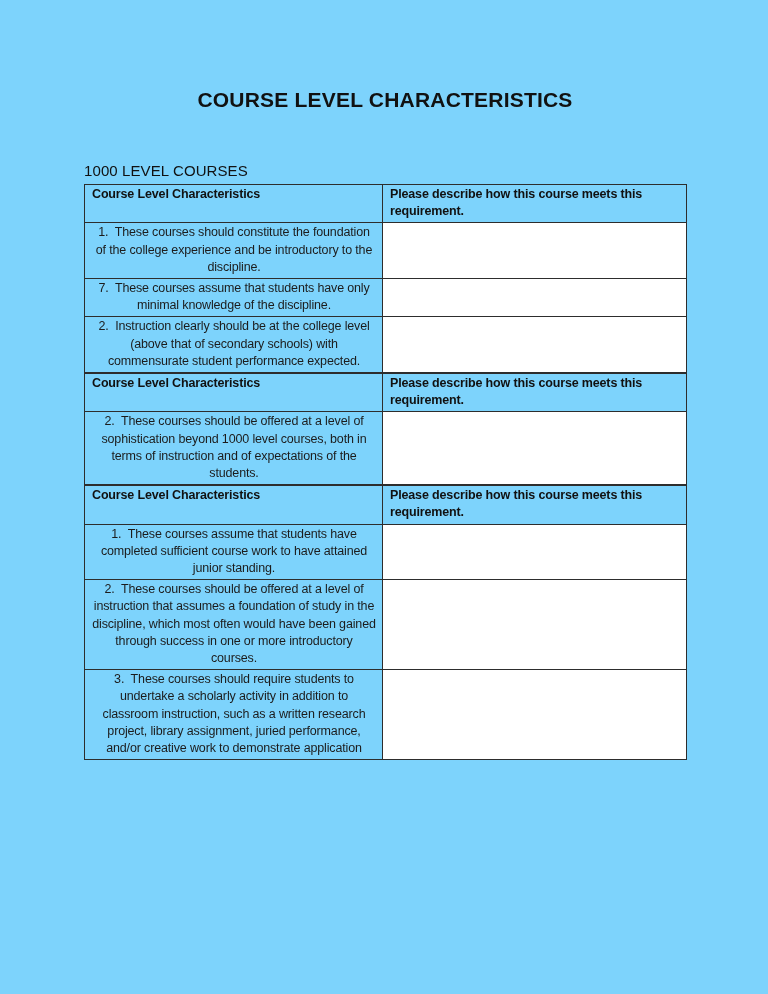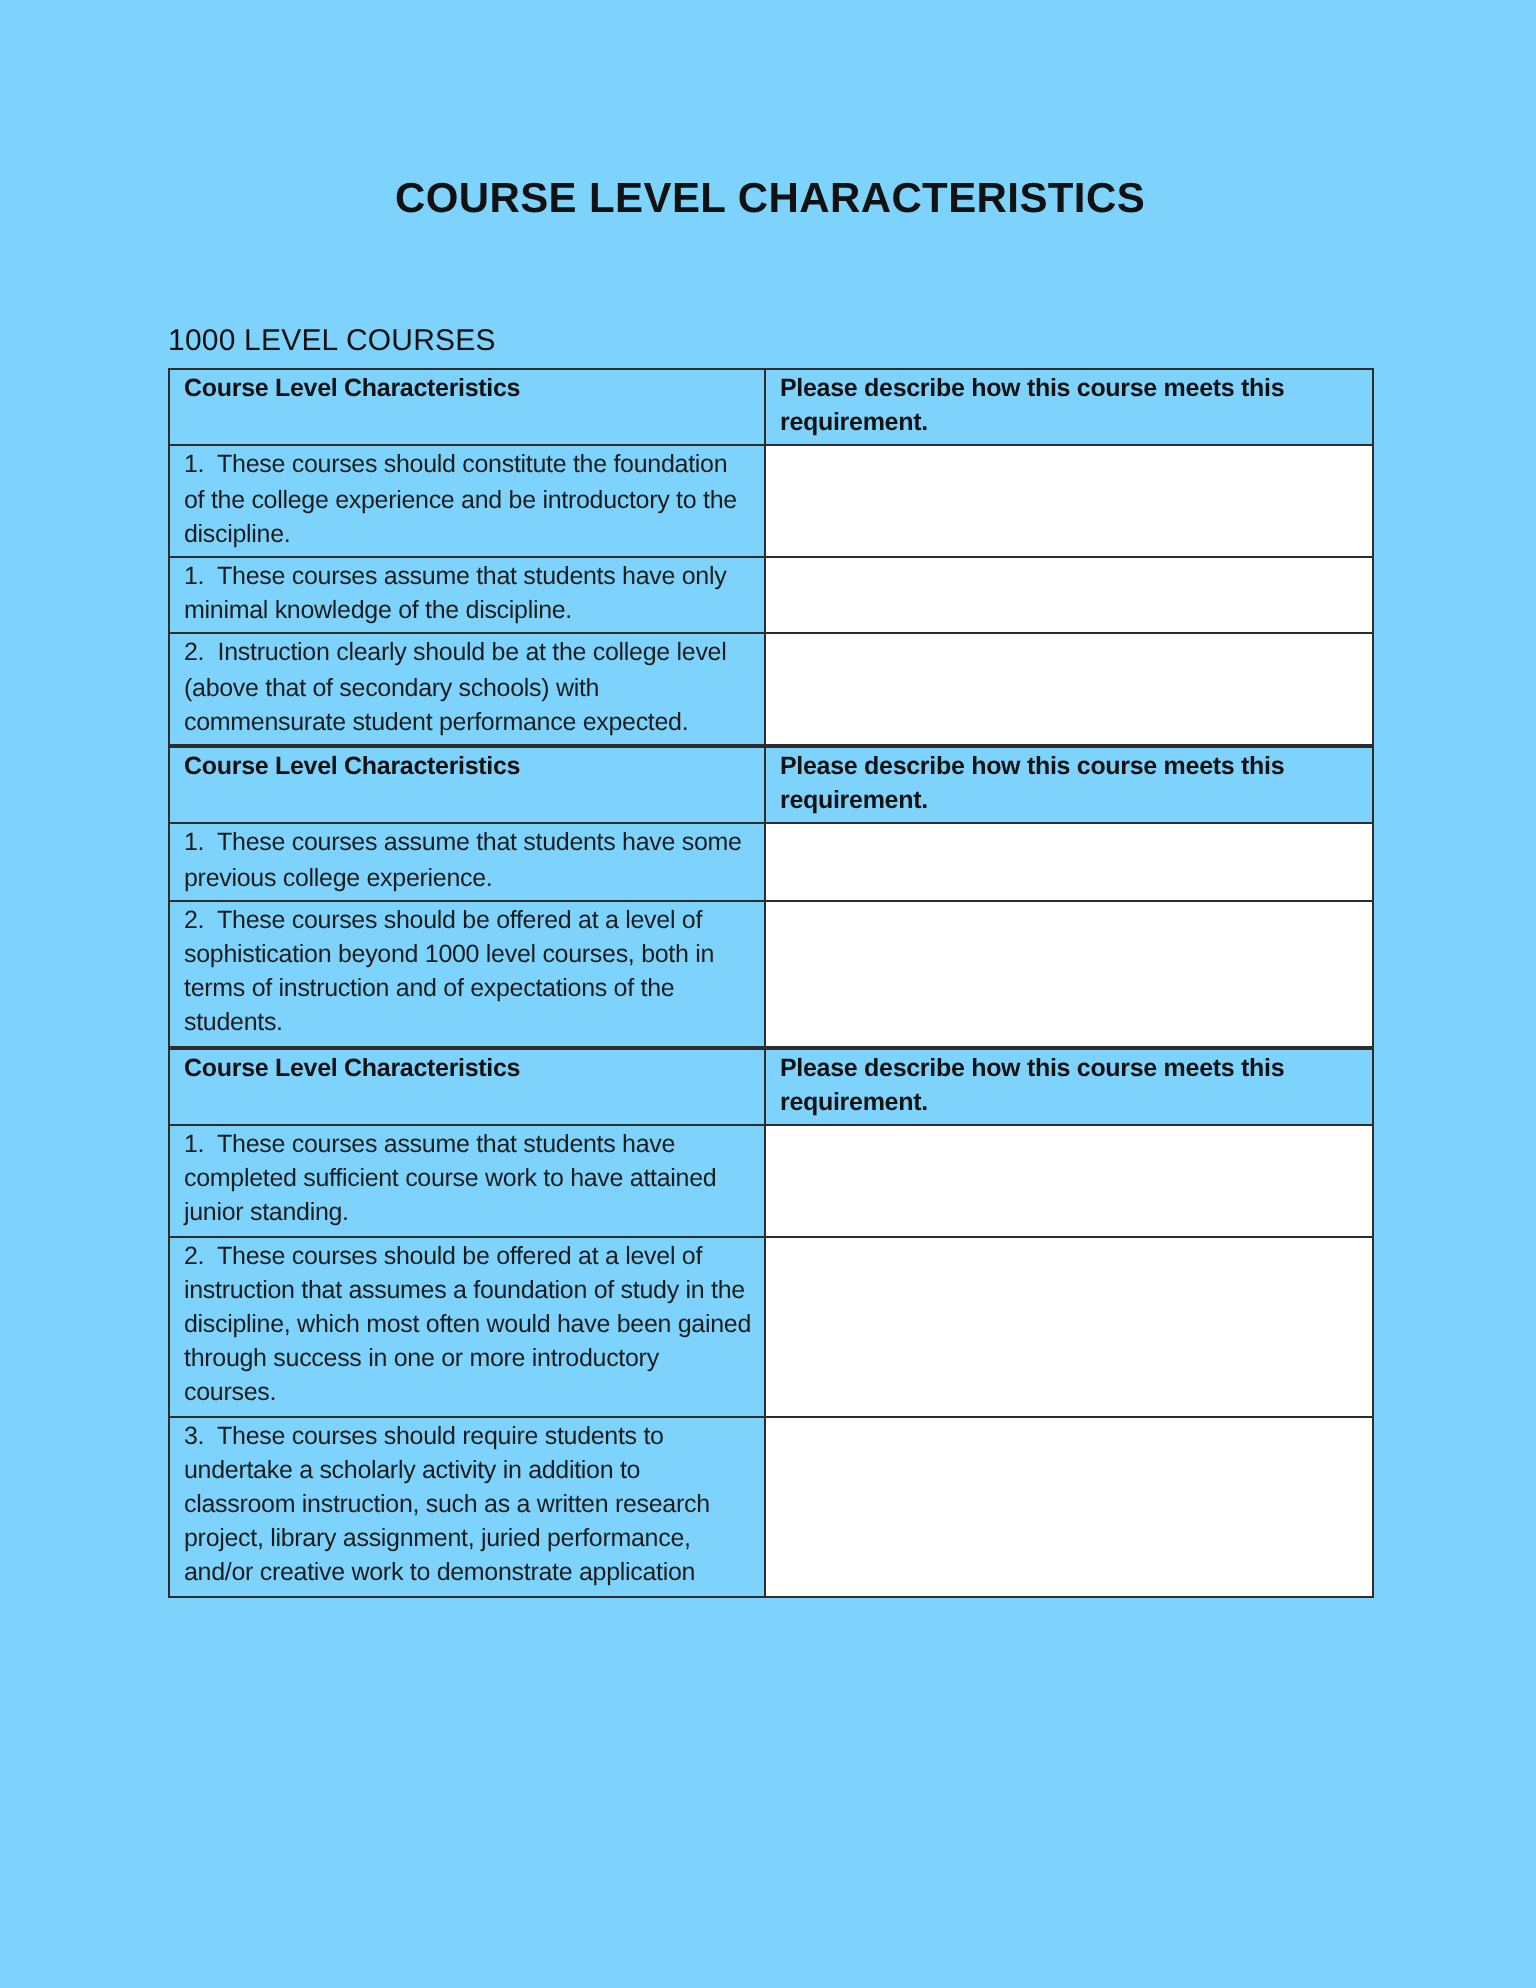--- a/index.html
+++ b/index.html
@@ -48,20 +48,21 @@
   table.course-table col.c2 { width: 304px; }
   table.course-table th,
   table.course-table td {
     border: 1px solid #2d2d2d;
     vertical-align: top;
     padding: 1px 6px 2px 7px;
     font-size: 12.5px;
     line-height: 17.2px;
     letter-spacing: -0.15px;
     white-space: pre-wrap;
+    text-align: center;
   }
   table.course-table th {
     text-align: left;
     font-weight: 700;
     color: #111111;
   }
   table.course-table th.describe-header {
     
   }
   table.course-table td.answer-cell {
@@ -89,45 +90,41 @@
       <tbody>
         <tr class="header-row">
           <th>Course Level Characteristics</th>
           <th class="describe-header">Please describe how this course meets this requirement.</th>
         </tr>
         <tr>
           <td>1.  These courses should constitute the foundation of the college experience and be introductory to the discipline.</td>
           <td class="answer-cell"></td>
         </tr>
         <tr>
-          <td>1.  These courses assume that students have only minimal knowledge of the discipline.</td>
+          <td>7.  These courses assume that students have only minimal knowledge of the discipline.</td>
           <td class="answer-cell"></td>
         </tr>
         <tr>
           <td>2.  Instruction clearly should be at the college level (above that of secondary schools) with commensurate student performance expected.</td>
           <td class="answer-cell"></td>
         </tr>
       </tbody>
     </table>
   </div>
 
   <div class="section">
     <table class="course-table">
       <colgroup>
           <col class="c1">
           <col class="c2">
         </colgroup>
       <tbody>
         <tr class="header-row">
           <th>Course Level Characteristics</th>
           <th class="describe-header">Please describe how this course meets this requirement.</th>
-        </tr>
-        <tr>
-          <td>1.  These courses assume that students have some previous college experience.</td>
-          <td class="answer-cell"></td>
         </tr>
         <tr>
           <td>2.  These courses should be offered at a level of sophistication beyond 1000 level courses, both in terms of instruction and of expectations of the students.</td>
           <td class="answer-cell"></td>
         </tr>
       </tbody>
     </table>
   </div>
 
   <div class="section">

